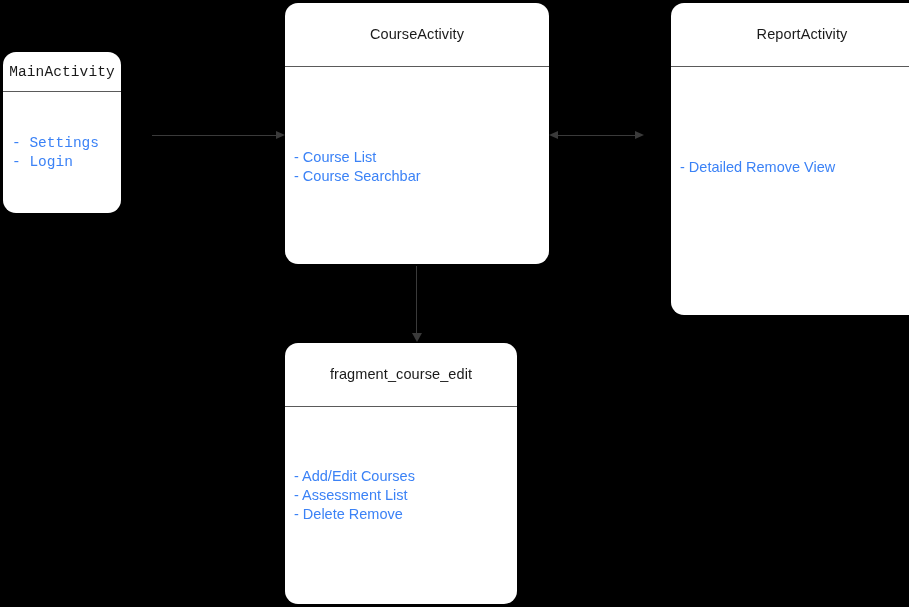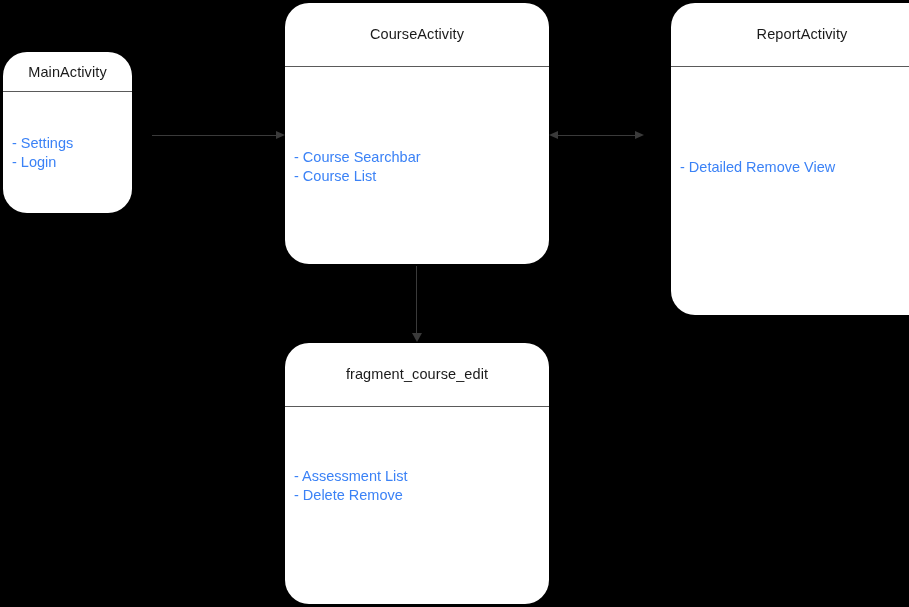--- a/index.html
+++ b/index.html
@@ -14,21 +14,21 @@
     height: 607px;
     background: #000000;
     overflow: hidden;
     font-family: "Liberation Sans", sans-serif;
   }
 
   
   .node {
     position: absolute;
     background: #ffffff;
-    border-radius: 24px;
+    border-radius: 13px;
     box-sizing: border-box;
     overflow: hidden;
   }
   .node-title {
     position: absolute;
     left: 0;
     right: 0;
     text-align: center;
     color: #1a1a1a;
     font-size: 14.5px;
@@ -96,48 +96,49 @@
   <div class="edge-h" style="left:152px; top:135px; width:124px;"></div>
   <div class="arrowhead arrow-right" style="left:276px; top:131px;"></div>
 
   <div class="arrowhead arrow-left" style="left:549px; top:131px;"></div>
   <div class="edge-h" style="left:557px; top:135px; width:79px;"></div>
   <div class="arrowhead arrow-right" style="left:635px; top:131px;"></div>
 
   <div class="edge-v" style="left:416px; top:266px; height:68px;"></div>
   <div class="arrowhead arrow-down" style="left:412px; top:333px;"></div>
 
-  <div class="node" style="left:3px; top:52px; width:129px; height:161px;">
+  <div class="node" style="left:3px; top:52px; width:118px; height:161px;font-family:Liberation Mono, monospace;">
     <div class="node-title" style="top:12px;">MainActivity</div>
     <div class="node-divider" style="top:39px;"></div>
     <div class="node-body" style="top:82px;">
       <span class="row">- Settings</span>
       <span class="row">- Login</span>
     </div>
   </div>
 
   <div class="node" style="left:285px; top:3px; width:264px; height:261px;">
     <div class="node-title" style="top:23px;">CourseActivity</div>
     <div class="node-divider" style="top:63px;"></div>
     <div class="node-body" style="top:145px;">
+      <span class="row">- Course List</span>
       <span class="row">- Course Searchbar</span>
-      <span class="row">- Course List</span>
     </div>
   </div>
 
   <div class="node" style="left:644px; top:3px; width:262px; height:312px;margin-left:27px;">
     <div class="node-title" style="top:23px;">ReportActivity</div>
     <div class="node-divider" style="top:63px;"></div>
     <div class="node-body" style="top:155px;">
       <span class="row">- Detailed Remove View</span>
     </div>
   </div>
 
-  <div class="node" style="left:285px; top:343px; width:264px; height:261px;">
+  <div class="node" style="left:285px; top:343px; width:232px; height:261px;">
     <div class="node-title" style="top:23px;">fragment_course_edit</div>
     <div class="node-divider" style="top:63px;"></div>
     <div class="node-body" style="top:124px;">
+      <span class="row">- Add/Edit Courses</span>
       <span class="row">- Assessment List</span>
       <span class="row">- Delete Remove</span>
     </div>
   </div>
 
 </div>
 
 </body></html>

